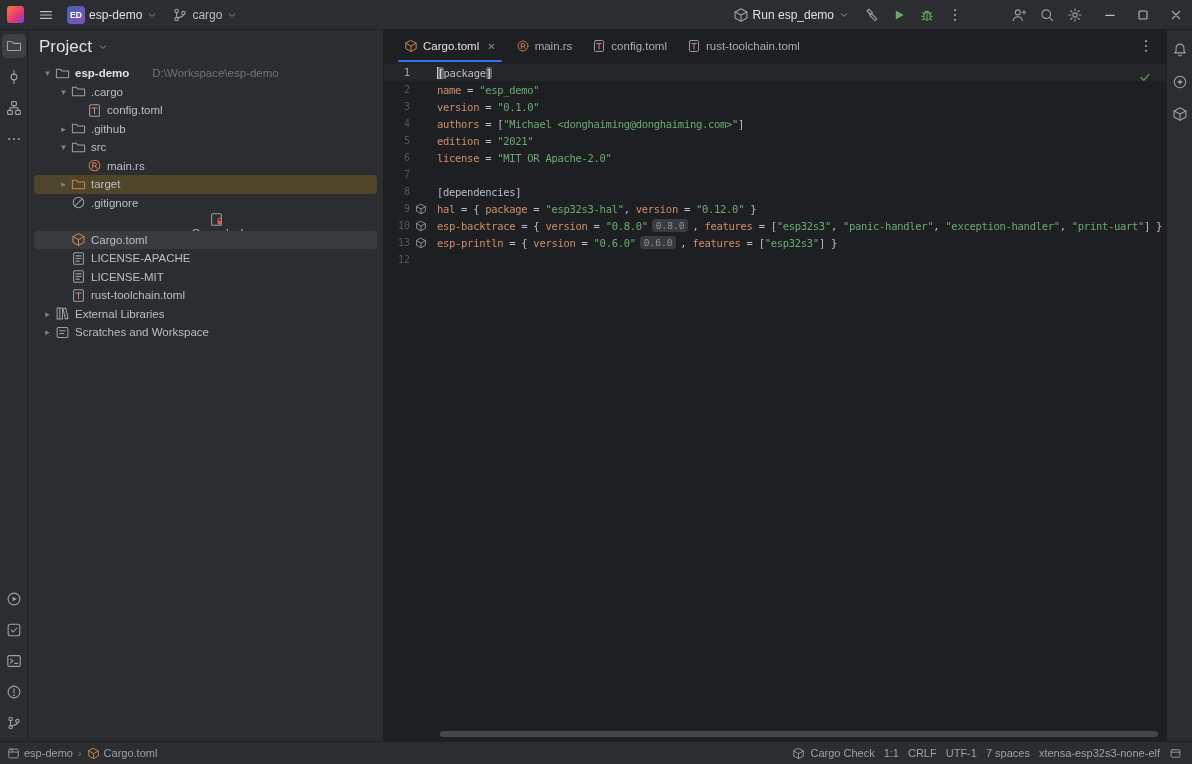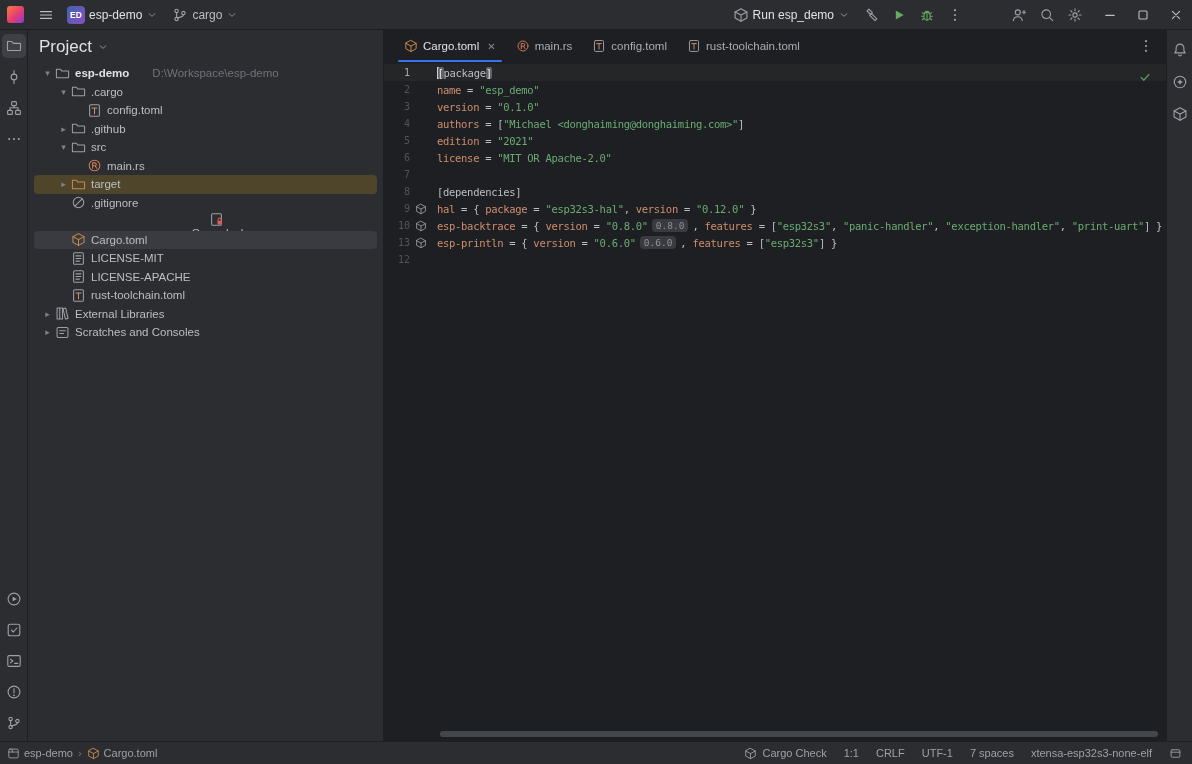--- a/index.html
+++ b/index.html
@@ -80,21 +80,21 @@
   .inspect-check{position:absolute;top:8px;right:14px}
   .hscrollbar{position:absolute;left:56px;right:8px;bottom:4px;height:6px;background:#4A4D51;border-radius:3px;opacity:.85}
 
   
   .statusbar{position:absolute;left:0;bottom:0;width:1192px;height:23px;background:#2B2D30;
     border-top:1px solid #1E1F22;display:flex;align-items:center;justify-content:space-between;
     padding:0 10px 0 7px;font-size:11px;color:#9DA0A8}
   .sb-left{display:flex;align-items:center;gap:3px}
   .crumb{display:flex;align-items:center;gap:4px}
   .crumb-sep{color:#6F737A;padding:0 2px}
-  .sb-right{display:flex;align-items:center;gap:17px}
+  .sb-right{display:flex;align-items:center;gap:9px}
   .sb-item{display:flex;align-items:center;gap:5px;color:#9DA0A8;font-size:11px;white-space:nowrap}
 </style>
 </head>
 <body>
 
 <div class="app">
 
   <header class="titlebar">
     <div class="tb-group">
       <div class="app-logo"></div>
@@ -420,31 +420,31 @@
           <span class="tree-label">Cargo.toml</span>
         </div>
         <div class="tree-row" style="padding-left: 22px;">
           <span class="chev"></span>
           <span class="icon i15">
             <svg viewBox="0 0 16 16" fill="none" stroke="#9DA0A8" stroke-width="1.1" stroke-linecap="round" stroke-linejoin="round">
               <rect x="2.8" y="1.8" width="10.4" height="12.4" rx="1.2"></rect>
               <path d="M5.3 5.2h5.4M5.3 8h5.4M5.3 10.8h3.6"></path>
             </svg>
           </span>
-          <span class="tree-label">LICENSE-MIT</span>
+          <span class="tree-label">LICENSE-APACHE</span>
         </div>
         <div class="tree-row" style="padding-left: 22px;">
           <span class="chev"></span>
           <span class="icon i15">
             <svg viewBox="0 0 16 16" fill="none" stroke="#9DA0A8" stroke-width="1.1" stroke-linecap="round" stroke-linejoin="round">
               <rect x="2.8" y="1.8" width="10.4" height="12.4" rx="1.2"></rect>
               <path d="M5.3 5.2h5.4M5.3 8h5.4M5.3 10.8h3.6"></path>
             </svg>
           </span>
-          <span class="tree-label">LICENSE-APACHE</span>
+          <span class="tree-label">LICENSE-MIT</span>
         </div>
         <div class="tree-row" style="padding-left: 22px;">
           <span class="chev"></span>
           <span class="icon i15">
             <svg viewBox="0 0 16 16" fill="none" stroke="#9DA0A8" stroke-width="1.1" stroke-linecap="round" stroke-linejoin="round">
               <rect x="2.8" y="1.8" width="10.4" height="12.4" rx="1.2"></rect>
               <path d="M5.3 5.3h5.4M8 5.3v6.2" stroke="#CF8E6D"></path>
             </svg>
           </span>
           <span class="tree-label">rust-toolchain.toml</span>
@@ -460,21 +460,21 @@
           <span class="tree-label">External Libraries</span>
         </div>
         <div class="tree-row" style="padding-left: 6px;">
           <span class="chev">▸</span>
           <span class="icon i15">
             <svg viewBox="0 0 16 16" fill="none" stroke="#9DA0A8" stroke-width="1.1" stroke-linecap="round" stroke-linejoin="round">
               <rect x="2.2" y="2.6" width="11.6" height="10.8" rx="1.4"></rect>
               <path d="M5 6.2h6M5 9h4.2"></path>
             </svg>
           </span>
-          <span class="tree-label">Scratches and Consoles</span>
+          <span class="tree-label">Scratches and Workspace</span>
         </div>
       </div>
   </section>
 
   <section class="editor-area">
     <div class="tabbar">
       <div style="display:flex">
           <div class="tab active">
             <span class="icon i14">
               <svg viewBox="0 0 16 16" fill="none" stroke="#9DA0A8" stroke-width="1.1" stroke-linecap="round" stroke-linejoin="round">

